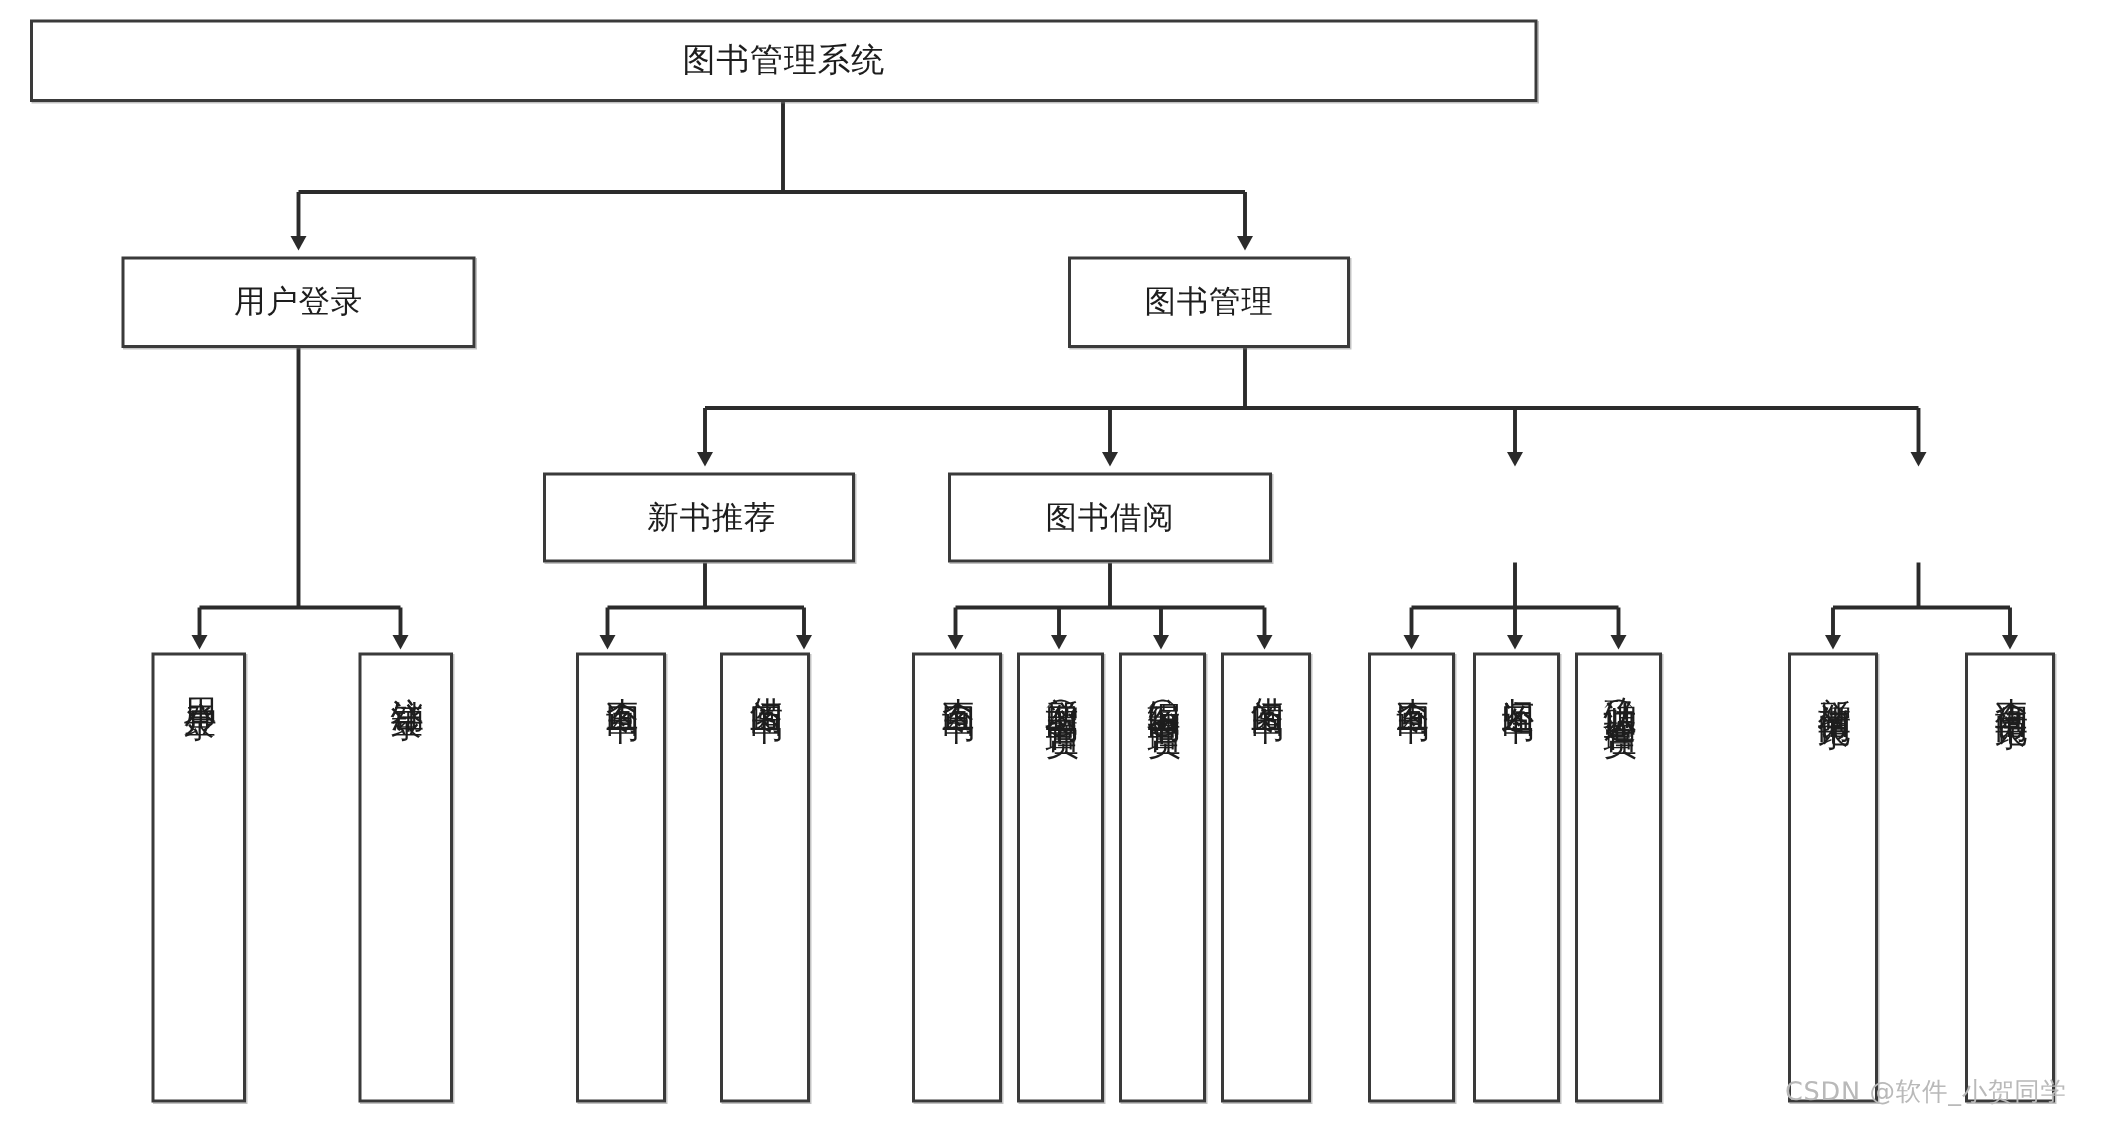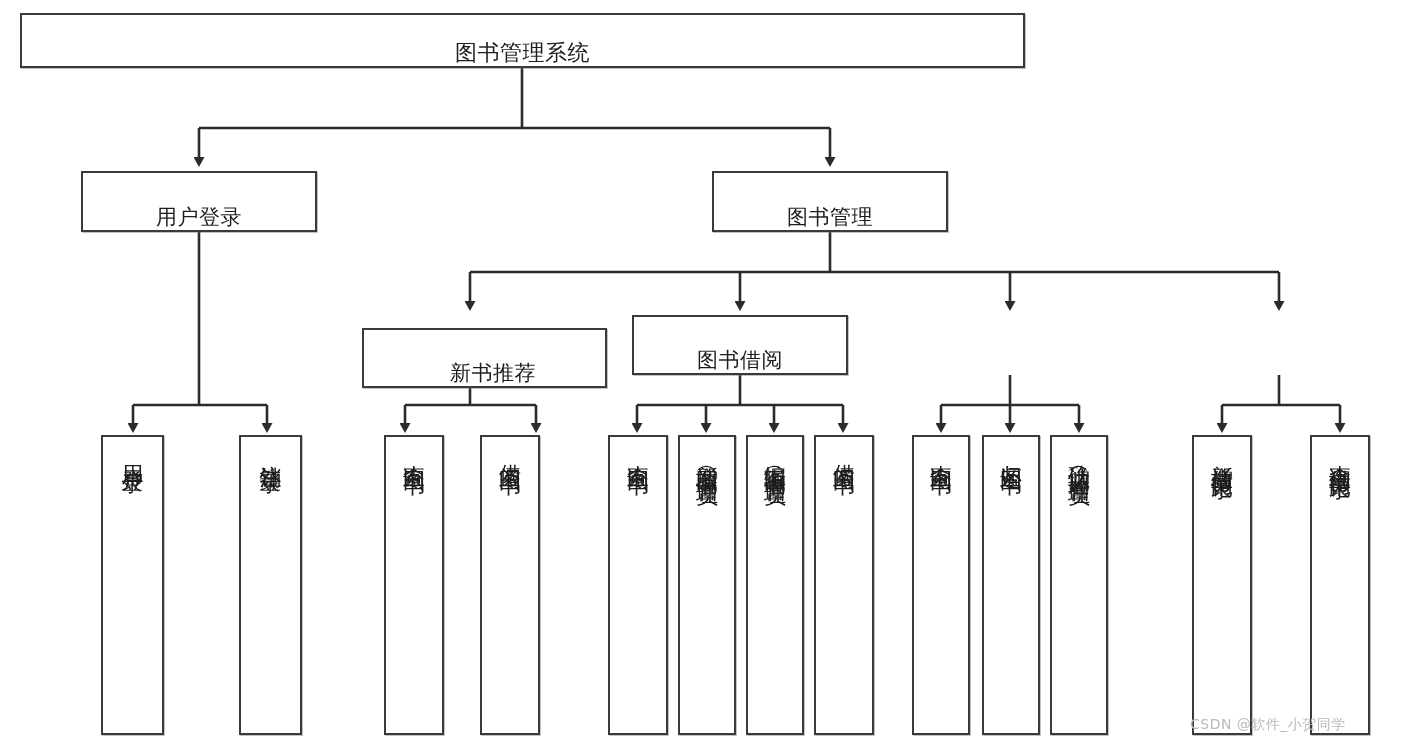--- a/index.html
+++ b/index.html
@@ -24,21 +24,21 @@
     width: 1405px;
     height: 747px;
     pointer-events: none;
   }
   .node {
     position: absolute;
     box-sizing: border-box;
     border: 2px solid #3a3a3a;
     background: #ffffff;
     display: flex;
-    align-items: flex-end;
+    align-items: center;
     justify-content: center;
     color: #1d1d1d;
     box-shadow: 1px 1px 0 rgba(120,120,120,0.45);
   }
   .node .label {
     display: block;
     line-height: 1.18;
     letter-spacing: 0.5px;
   }
   .node.horizontal .label {
@@ -55,21 +55,21 @@
   .node.vertical .label {
     writing-mode: vertical-rl;
     text-orientation: upright;
     font-size: 22px;
     letter-spacing: 3px;
     line-height: 1;
     max-height: 100%;
   }
   .watermark {
     position: absolute;
-    font-size: 14px;
+    font-size: 17px;
     color: #b9b9b9;
     white-space: nowrap;
     letter-spacing: 0.5px;
   }
 </style>
 </head>
 <body>
 
 <div id="canvas">
 
@@ -125,25 +125,25 @@
   </svg>
 
   <div class="node root horizontal" style="left:20px; top:13px; width:1005px; height:55px;">
     <span class="label">图书管理系统</span>
   </div>
 
   <div class="node horizontal" style="left:81px; top:171px; width:236px; height:61px;">
     <span class="label">用户登录</span>
   </div>
 
-  <div class="node horizontal" style="left:712px; top:171px; width:236px; height:61px;">
+  <div class="node horizontal" style="left:712px; top:171px; width:188px; height:61px;">
     <span class="label">图书管理</span>
   </div>
 
-  <div class="node horizontal" style="left:362px; top:328px; width:245px; height:60px;padding-left:17px;">
+  <div class="node horizontal" style="left:362px; top:315px; width:208px; height:60px;padding-left:17px;">
     <span class="label">新书推荐</span>
   </div>
 
   <div class="node horizontal" style="left:632px; top:315px; width:216px; height:60px;">
     <span class="label">图书借阅</span>
   </div>
 
 
 
   <div class="node vertical" style="left:101px; top:435px; width:63px; height:300px;">

